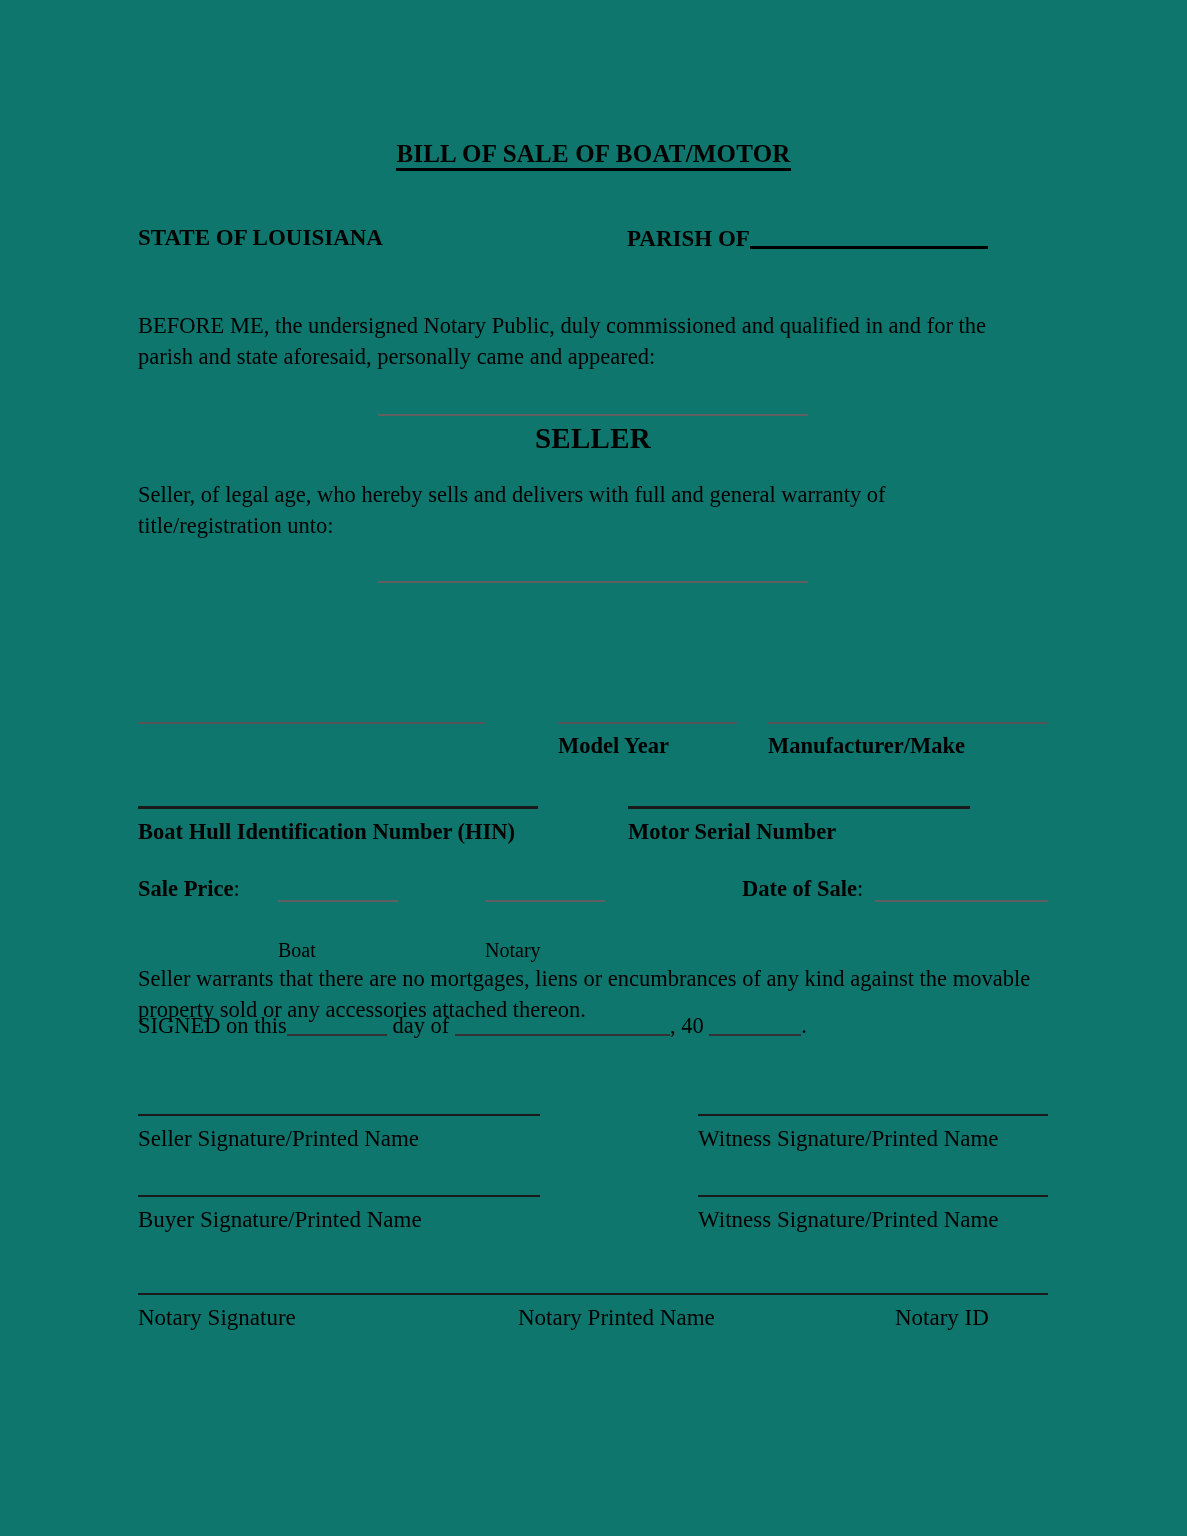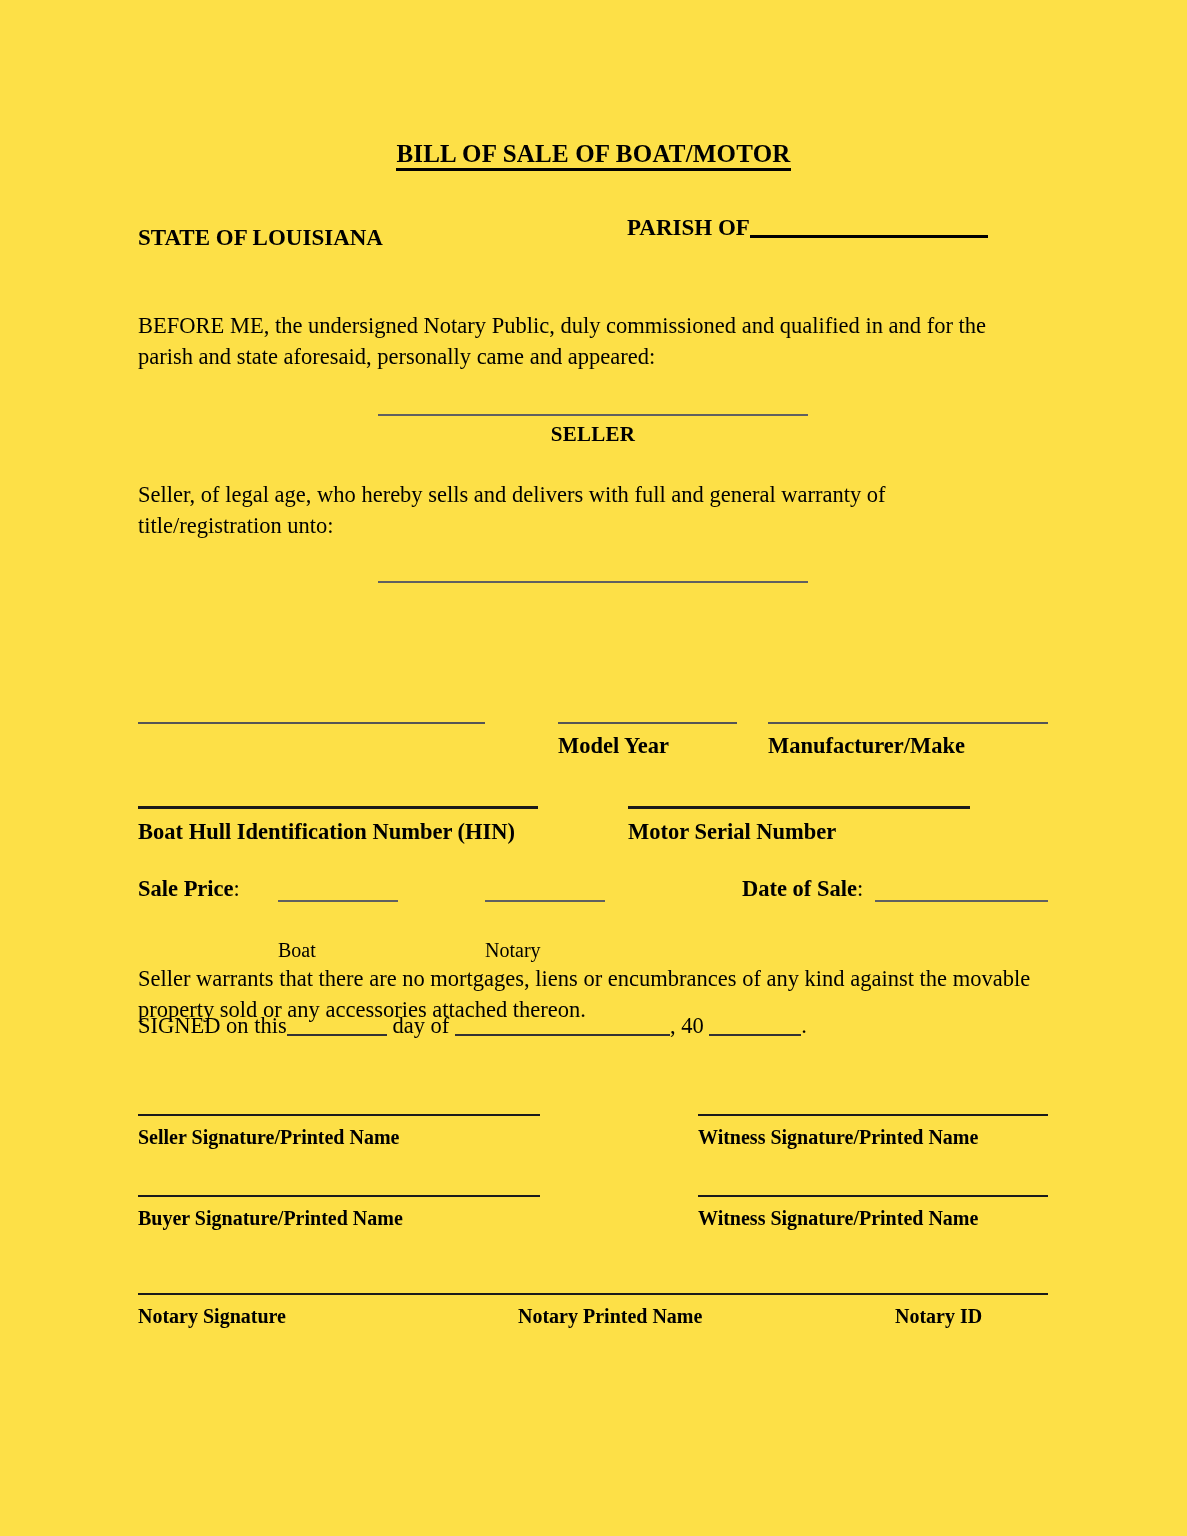--- a/index.html
+++ b/index.html
@@ -10,21 +10,21 @@
   }
   body {
     font-family: "Liberation Serif", "DejaVu Serif", serif;
     color: #000000;
   }
   .page {
     position: relative;
     width: 1187px;
     height: 1536px;
     margin: 0 auto;
-    background: #fde047;
+    background: #0f766e;
     overflow: hidden;
   }
   .rule {
     position: absolute;
     background: #555555;
     height: 2px;
   }
   .rule.dark { background: #1a1a1a; height: 3px; }
   .rule.thin { background: #606060; height: 2px; }
 
@@ -48,21 +48,21 @@
   .state-label {
     position: absolute;
     left: 138px;
     top: 225px;
     font-size: 23px;
     font-weight: bold;
   }
   .parish-label {
     position: absolute;
     left: 627px;
-    top: 215px;
+    top: 226px;
     font-size: 23px;
     font-weight: bold;
     white-space: nowrap;
     font-family: Liberation Serif, serif;
   }
   .parish-blank {
     display: inline-block;
     width: 238px;
     border-bottom: 3px solid #000;
     vertical-align: -3px;
@@ -75,21 +75,21 @@
     width: 895px;
     font-size: 22.5px;
     line-height: 31px;
   }
   .para b { font-weight: normal; }
 
   
   .party-caption {
     position: absolute;
     text-align: center;
-    font-size: 21px;
+    font-size: 29px;
     font-weight: bold;
     letter-spacing: 0.3px;
   }
 
   
   .field-label {
     position: absolute;
     font-size: 22.5px;
     font-weight: bold;
     white-space: nowrap;
@@ -124,23 +124,22 @@
     border-bottom: 2px solid #333;
     vertical-align: -3px;
   }
   .blank.b1 { width: 100px; }
   .blank.b2 { width: 215px; }
   .blank.b3 { width: 92px; }
 
   
   .sig-caption {
     position: absolute;
-    font-size: 20px;
-    white-space: nowrap;
-    font-weight: bold;
+    font-size: 23px;
+    white-space: nowrap;
   }
 </style>
 </head>
 <body>
 
 <div class="page">
 
   <div class="doc-title">
     <span>BILL OF SALE OF BOAT/MOTOR</span>
   </div>

